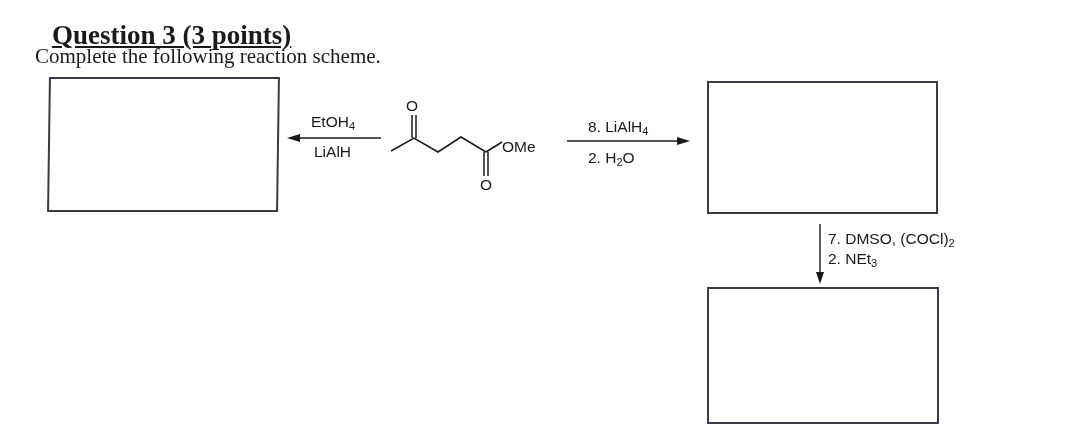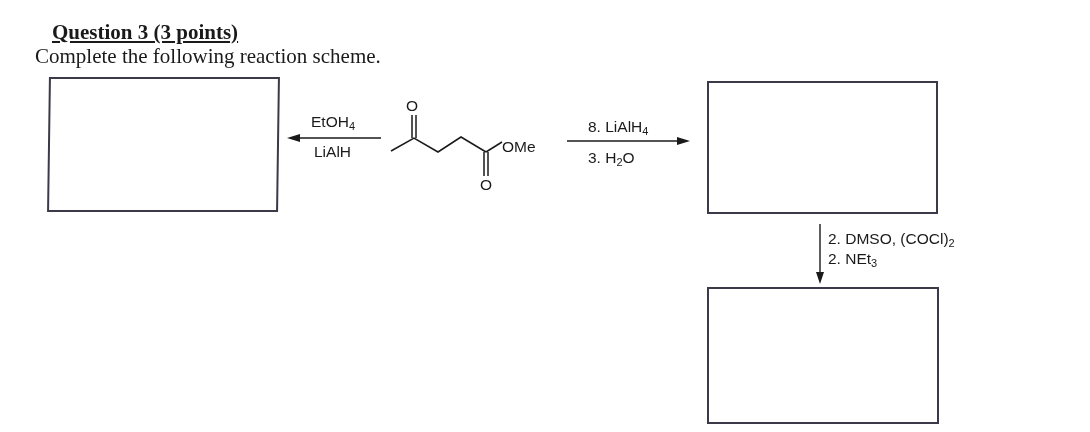--- a/index.html
+++ b/index.html
@@ -1,19 +1,19 @@
 <!DOCTYPE html>
 <html><head>
 <meta charset="utf-8">
 <style>
   html,body{margin:0;padding:0;background:#fff;}
   body{width:1090px;height:432px;position:relative;overflow:hidden;color:#1a1a1a;}
   .serif{font-family:"Liberation Serif","DejaVu Serif",serif;}
   .sans{font-family:"Liberation Sans","DejaVu Sans",sans-serif;}
-  #q-title{position:absolute;left:52px;top:20px;font-size:21px;font-weight:bold;text-decoration:underline;}
+  #q-title{position:absolute;left:52px;top:20px;font-size:27px;font-weight:bold;text-decoration:underline;}
   #q-prompt{position:absolute;left:35px;top:44px;font-size:21px;}
   .answer-box{position:absolute;border:2px solid #3a3a48;box-sizing:border-box;background:#fff;}
   #box-left{left:48px;top:77px;width:231px;height:135px;transform:skewX(-0.8deg);}
   #box-right{left:707px;top:81px;width:231px;height:133px;}
   #box-bottom{left:707px;top:287px;width:232px;height:137px;}
   .reagent{position:absolute;font-size:15.5px;}
   sub{font-size:11px;vertical-align:-3px;line-height:0;}
   svg{position:absolute;left:0;top:0;}
 </style>
 </head>
@@ -57,16 +57,16 @@
 </svg>
 
 <div class="reagent sans" style="left:406px;top:97px;">O</div>
 <div class="reagent sans" style="left:480px;top:176px;">O</div>
 <div class="reagent sans" style="left:502px;top:138px;">OMe</div>
 
 <div class="reagent sans" style="left:311px;top:113px;"><span>EtOH</span><sub>4</sub></div>
 <div class="reagent sans" style="left:314px;top:143px;">LiAlH</div>
 
 <div class="reagent sans" style="left:588px;top:118px;"><span>8. LiAlH</span><sub>4</sub></div>
-<div class="reagent sans" style="left:588px;top:149px;"><span>3. H</span><sub>2</sub><span>O</span></div>
+<div class="reagent sans" style="left:588px;top:149px;"><span>2. H</span><sub>2</sub><span>O</span></div>
 
-<div class="reagent sans" style="left:828px;top:230px;"><span>2. DMSO, (COCl)</span><sub>2</sub></div>
+<div class="reagent sans" style="left:828px;top:230px;"><span>7. DMSO, (COCl)</span><sub>2</sub></div>
 <div class="reagent sans" style="left:828px;top:250px;"><span>2. NEt</span><sub>3</sub></div>
 
 </body></html>

